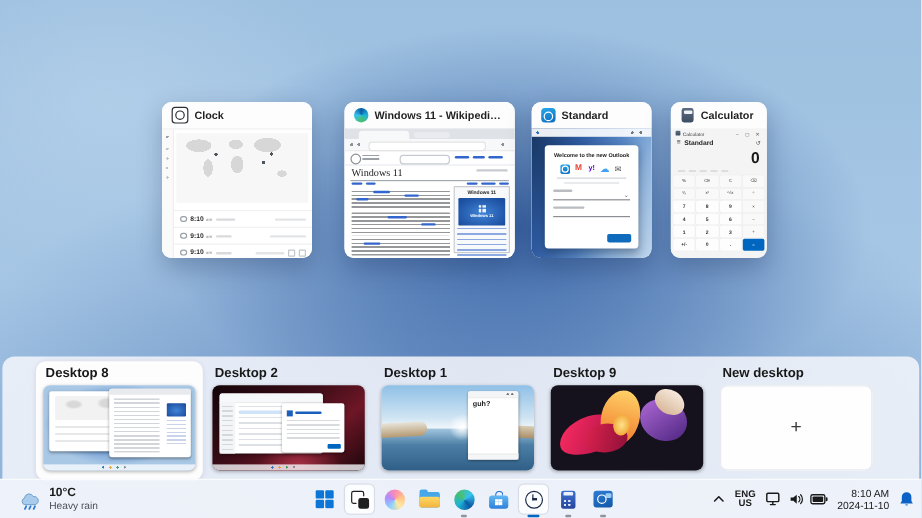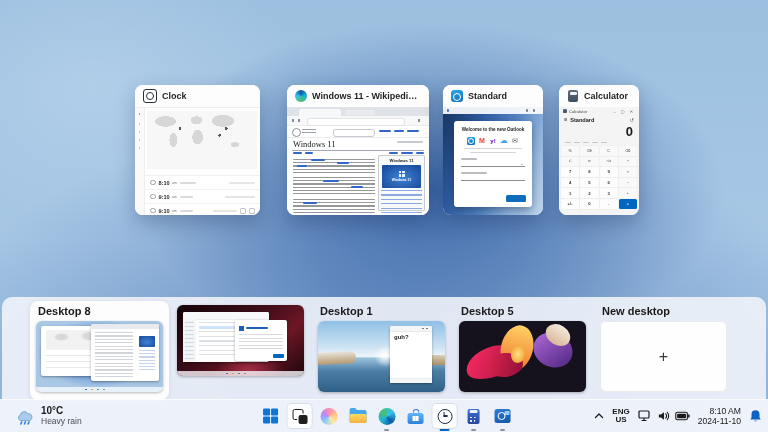--- a/index.html
+++ b/index.html
@@ -462,20 +462,21 @@
         <div class="mw mw-wiki">
           <div class="m-bar"></div>
             <div class="m-txt"></div>
             <div class="m-img"></div>
             <div class="m-col"></div>
         </div>
         <div class="mini-tb"></div>
       </div>
     </div>
     <div class="desk">
+      <div class="desk-label">Desktop 2</div>
       <div class="thumb t2">
         <div class="mw mw-exp">
           <div class="m-tool"></div>
             <div class="m-side"></div>
             <div class="m-list"></div>
             <div class="m-selrow"></div>
         </div>
         <div class="mw mw-about">
           <div class="m-logo"></div>
             <div class="m-logotxt"></div>
@@ -492,21 +493,21 @@
         <div class="m-land-l"></div>
         <div class="m-land-r"></div>
         <div class="mw mw-note">
           <div class="m-nbar"></div>
           <div class="m-notetext">guh?</div>
           <div class="m-status"></div>
         </div>
       </div>
     </div>
     <div class="desk">
-      <div class="desk-label">Desktop 5</div>
+      <div class="desk-label">Desktop 9</div>
       <div class="thumb t4">
         <div class="petal p-mag"></div>
         <div class="petal p-pur"></div>
         <div class="petal p-crm"></div>
         <div class="petal p-org"></div>
         <div class="petal p-red"></div>
         <div class="petal p-yel"></div>
       </div>
     </div>
     <div class="desk">

